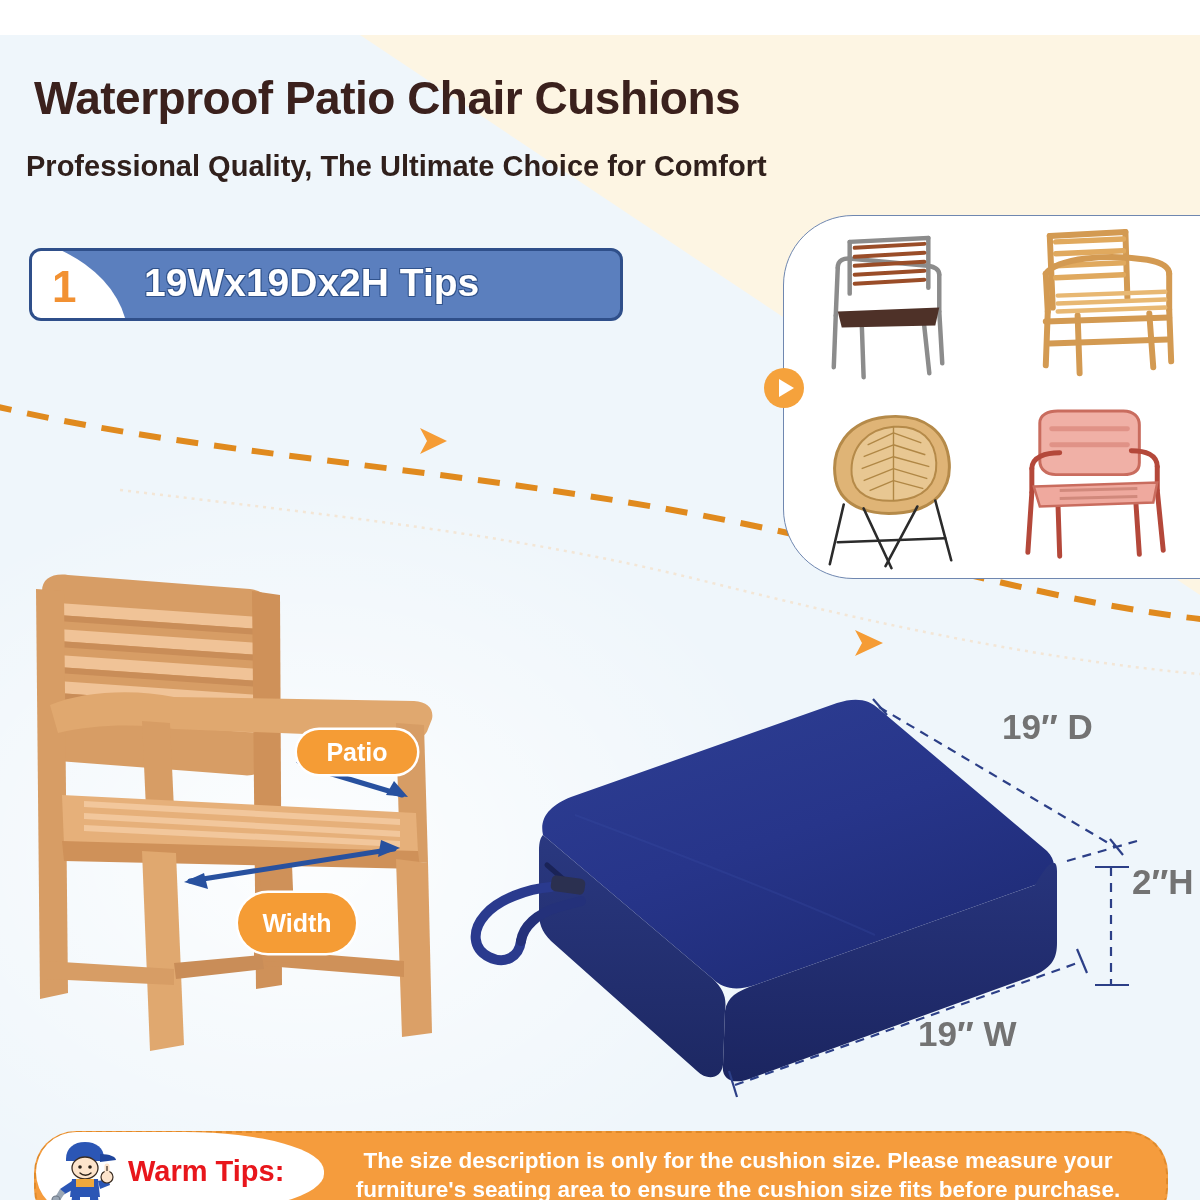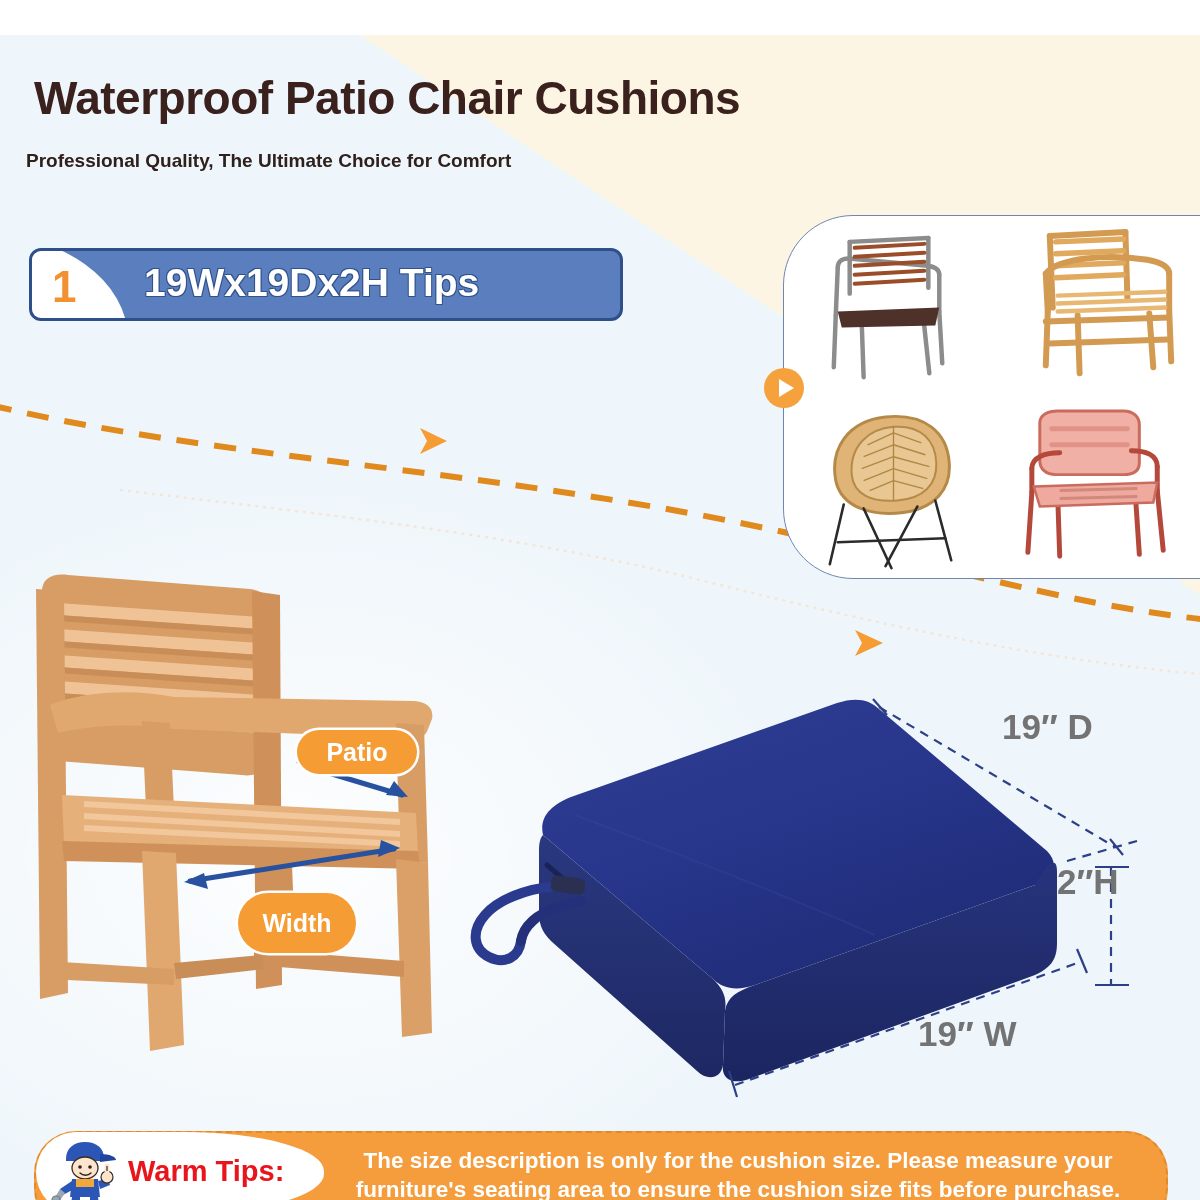--- a/index.html
+++ b/index.html
@@ -48,21 +48,21 @@
     font-size: 46px;
     font-weight: 700;
     color: #3b211d;
     letter-spacing: -0.5px;
     white-space: nowrap;
   }
   .subtitle {
     position: absolute;
     left: 26px;
     top: 115px;
-    font-size: 19px;
+    font-size: 29px;
     font-weight: 700;
     color: #30201c;
     white-space: nowrap;
   }
 
   
   .badge {
     position: absolute;
     left: 29px;
     top: 213px;
@@ -203,21 +203,21 @@
   }
   .cushion-wrap svg { width: 100%; height: 100%; display: block; }
 
   .dim-label {
     position: absolute;
     font-weight: 700;
     color: #737373;
     white-space: nowrap;
   }
   .dim-d { left: 1002px; top: 672px; font-size: 35px; }
-  .dim-h { left: 1057px; top: 827px; font-size: 35px; }
+  .dim-h { left: 1132px; top: 827px; font-size: 35px; }
   .dim-w { left: 918px; top: 979px; font-size: 35px; }
 
   
   .tips-bar {
     position: absolute;
     left: 34px;
     top: 1096px;
     width: 1134px;
     height: 100px;
     background: #f59c3d;

